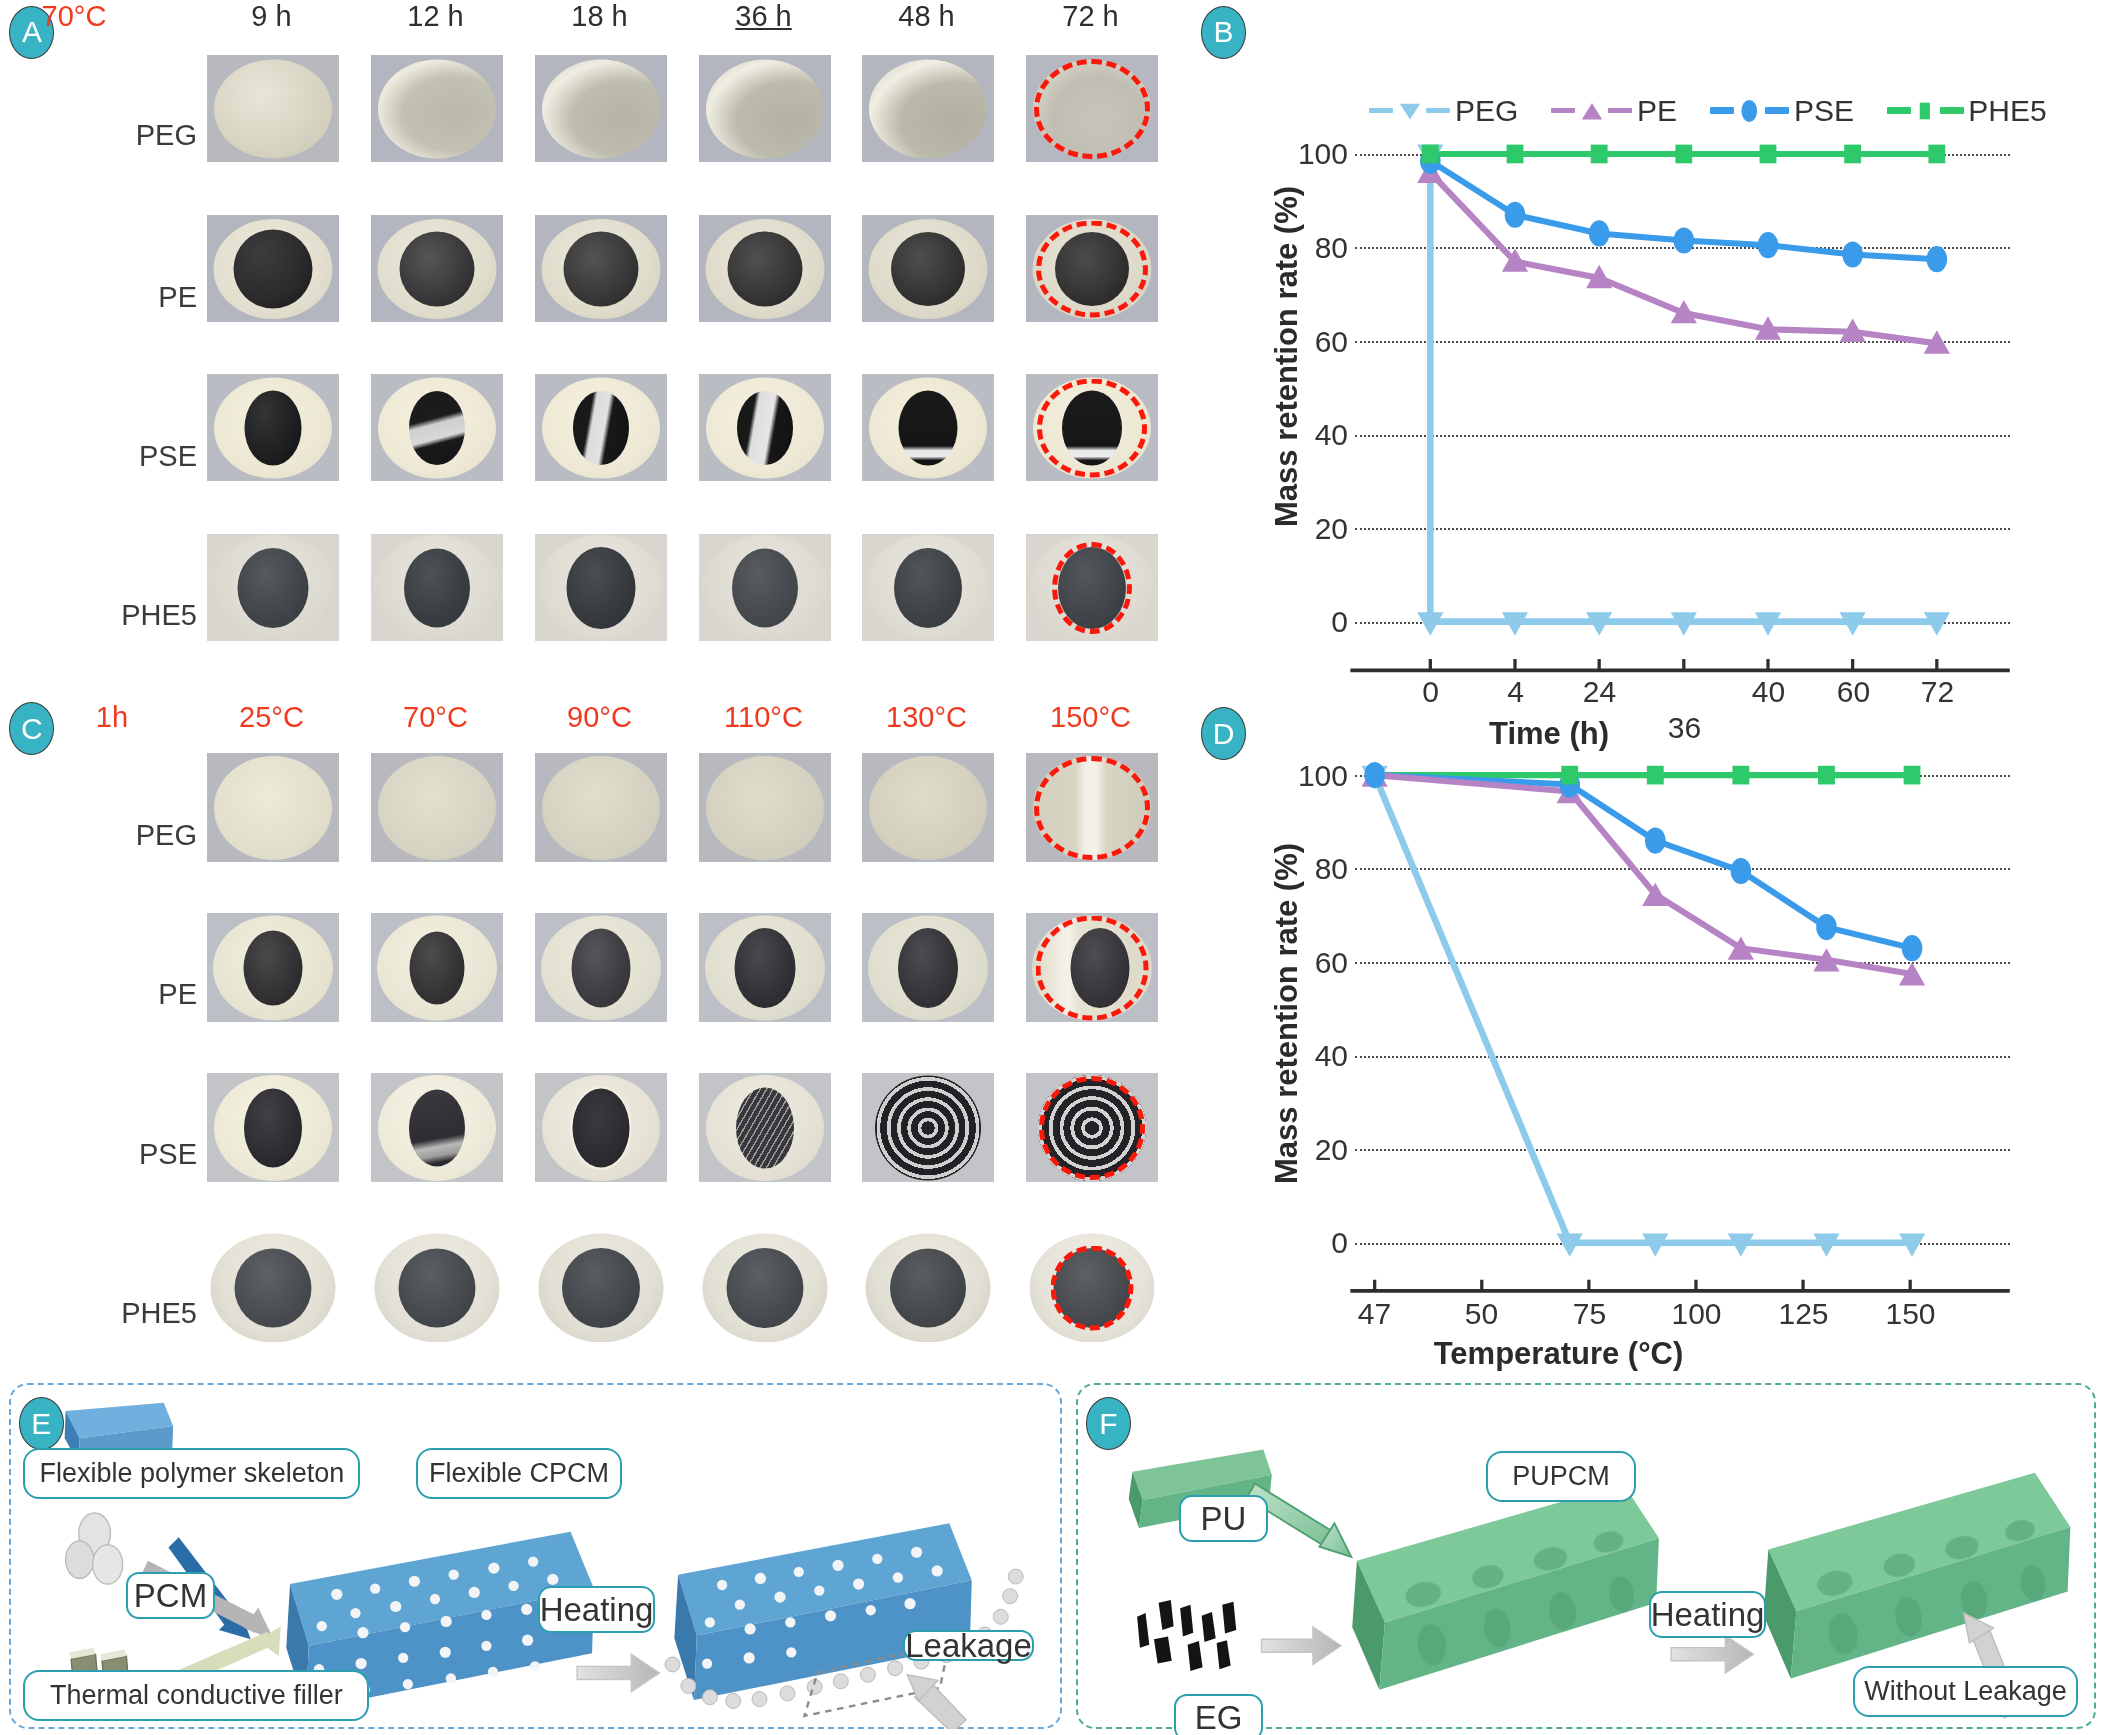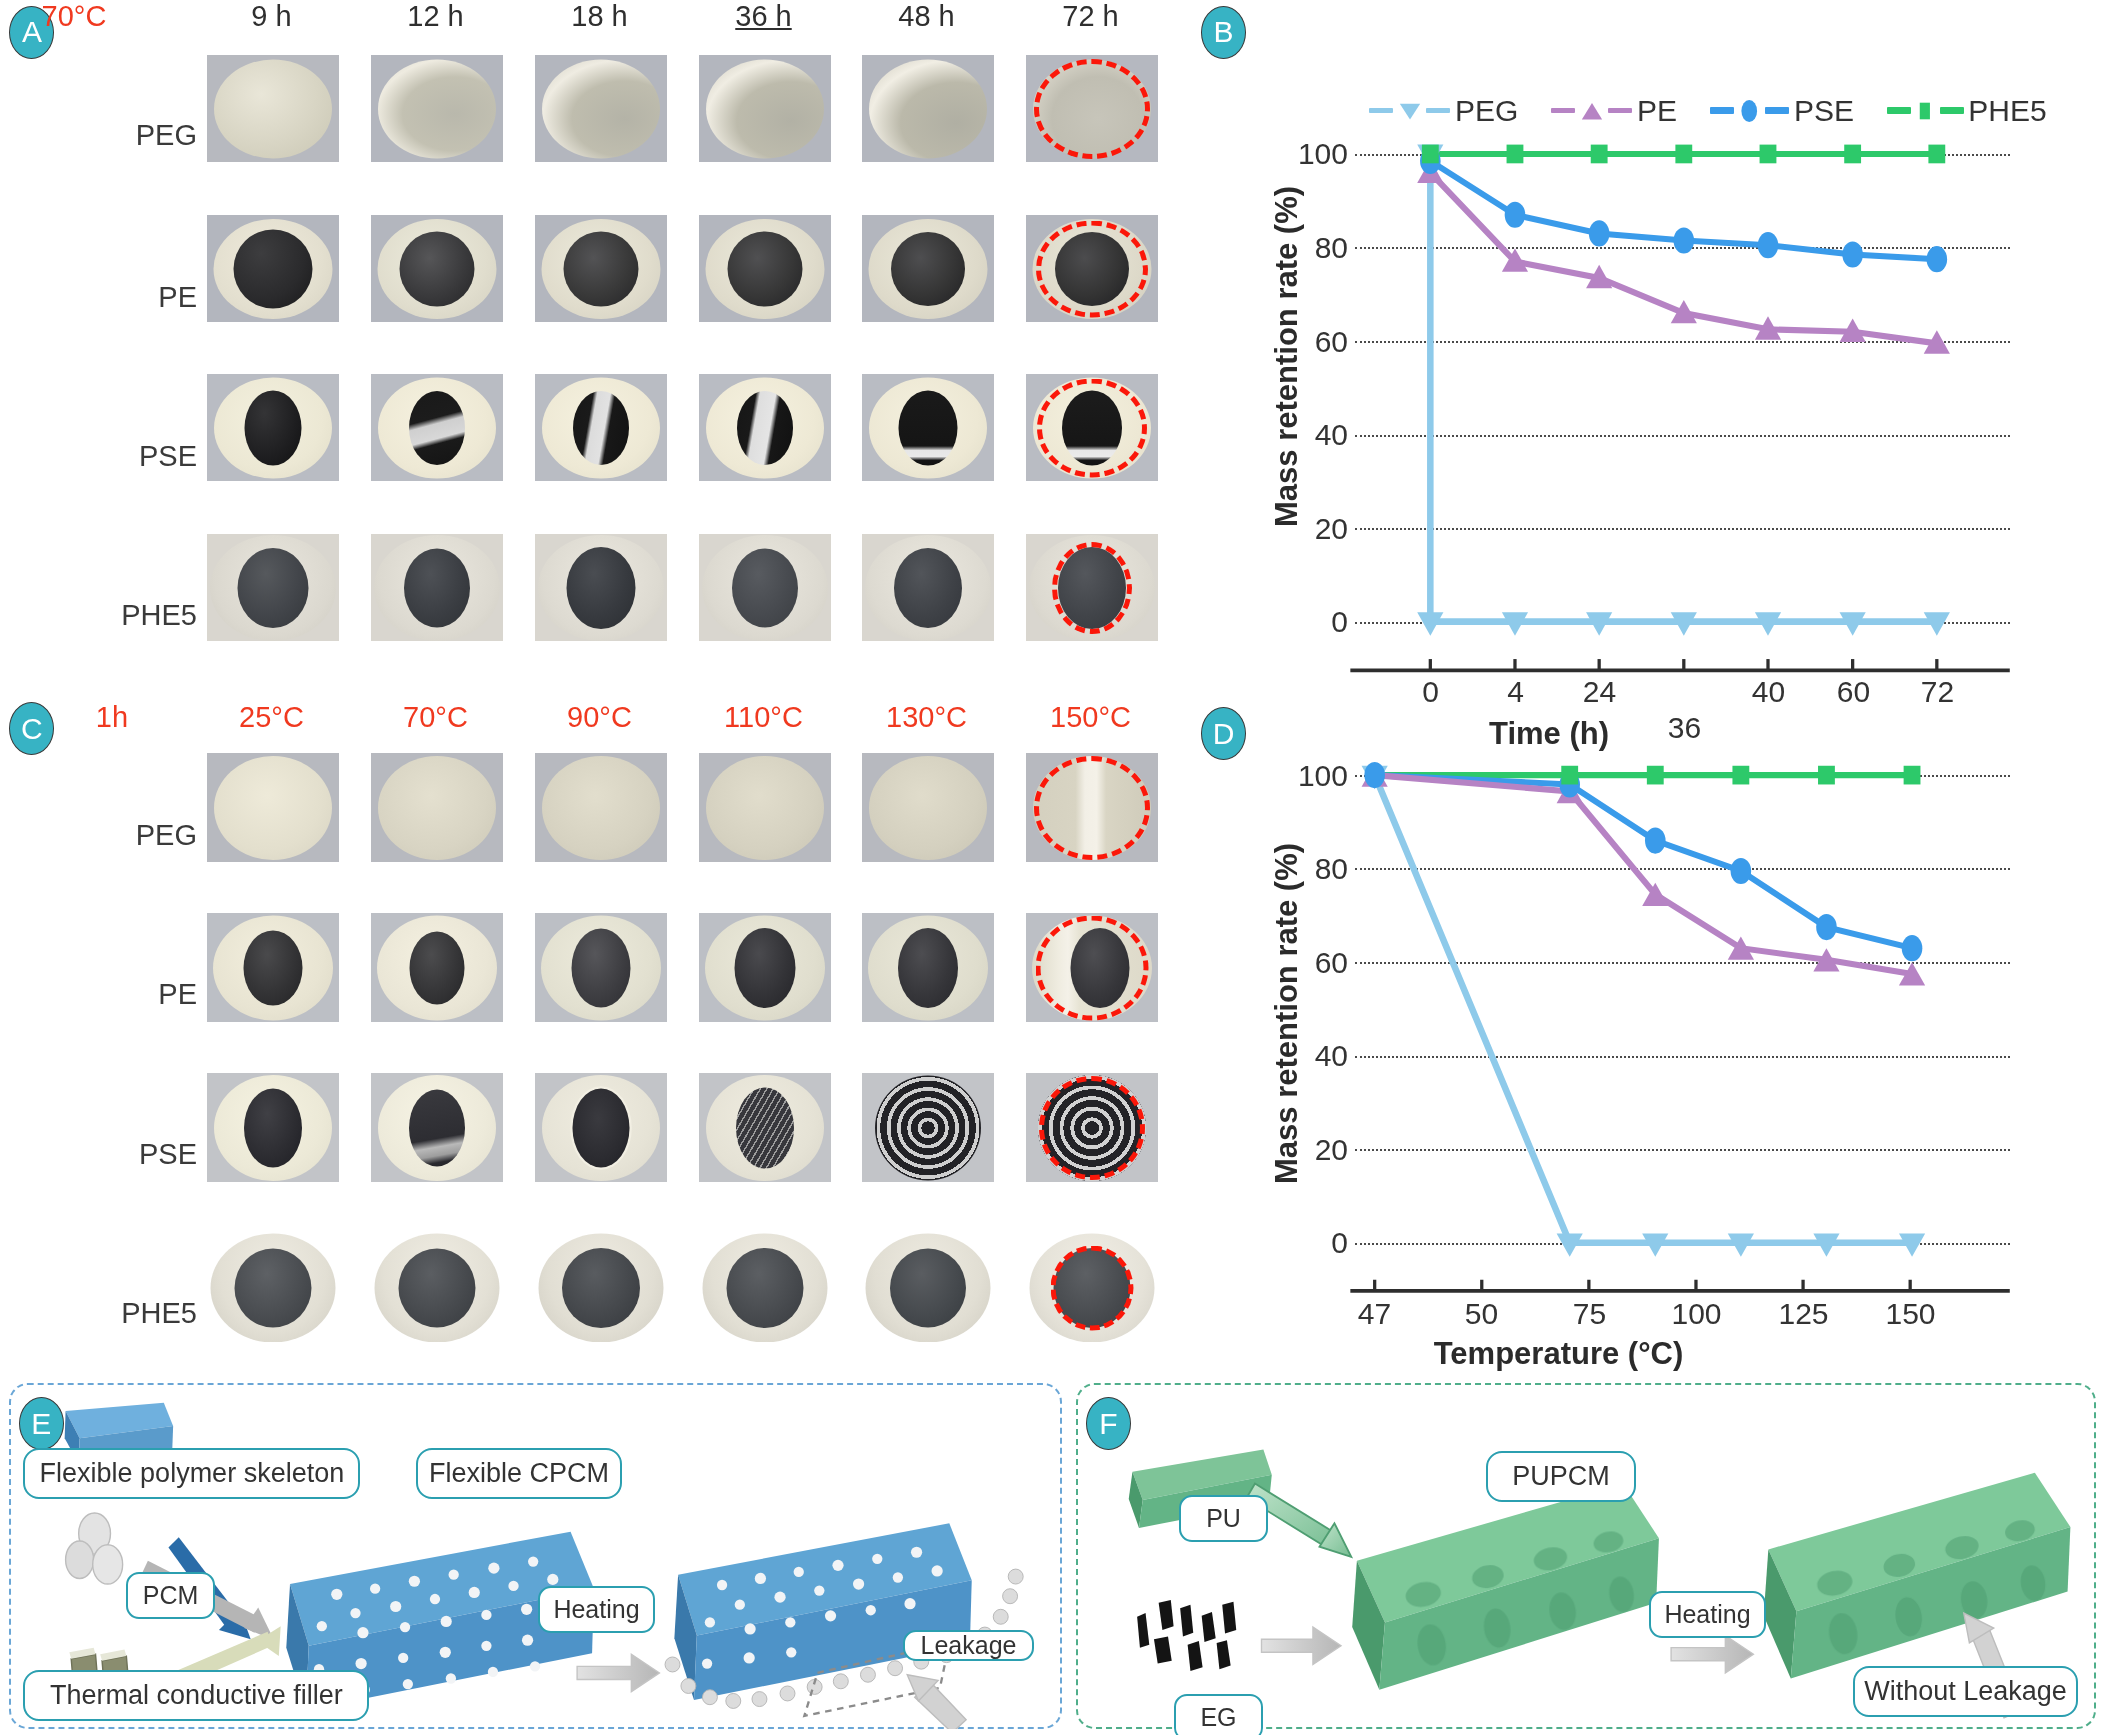--- a/index.html
+++ b/index.html
@@ -38,21 +38,21 @@
   .legend .lab{font-size:30px;color:#333;white-space:nowrap;}
   .lseg{width:24px;height:5.6px;border-radius:0.9px;}
 
   
   .schem{position:absolute;box-sizing:border-box;border-radius:18.7px;}
   .schem.e{border:2.8px dashed #6aa6d6;}
   .schem.f{border:2.8px dashed #4fae8a;}
   .pill{position:absolute;box-sizing:border-box;border:2.3px solid #2b9fb0;border-radius:16px;
         background:#ffffff;color:#333;font-size:27px;display:flex;align-items:center;justify-content:center;
         padding:0 12px;white-space:nowrap;}
-  .pill.sm{font-size:25px;border-radius:13px;}
+  .pill.sm{font-size:33px;border-radius:13px;}
 </style>
 </head>
 <body>
 
 <div class="badge" style="left:9.4px;top:5.6px;">A</div>
 <div class="colhdr red" style="left:27px;top:0px;width:94px;">70°C</div>
 
 <div class="photogrid" style="left:0;top:0;width:1170px;height:683px;">
 
   <div class="colhdr" style="left:213px;top:0px;width:117px;">9 h</div>

